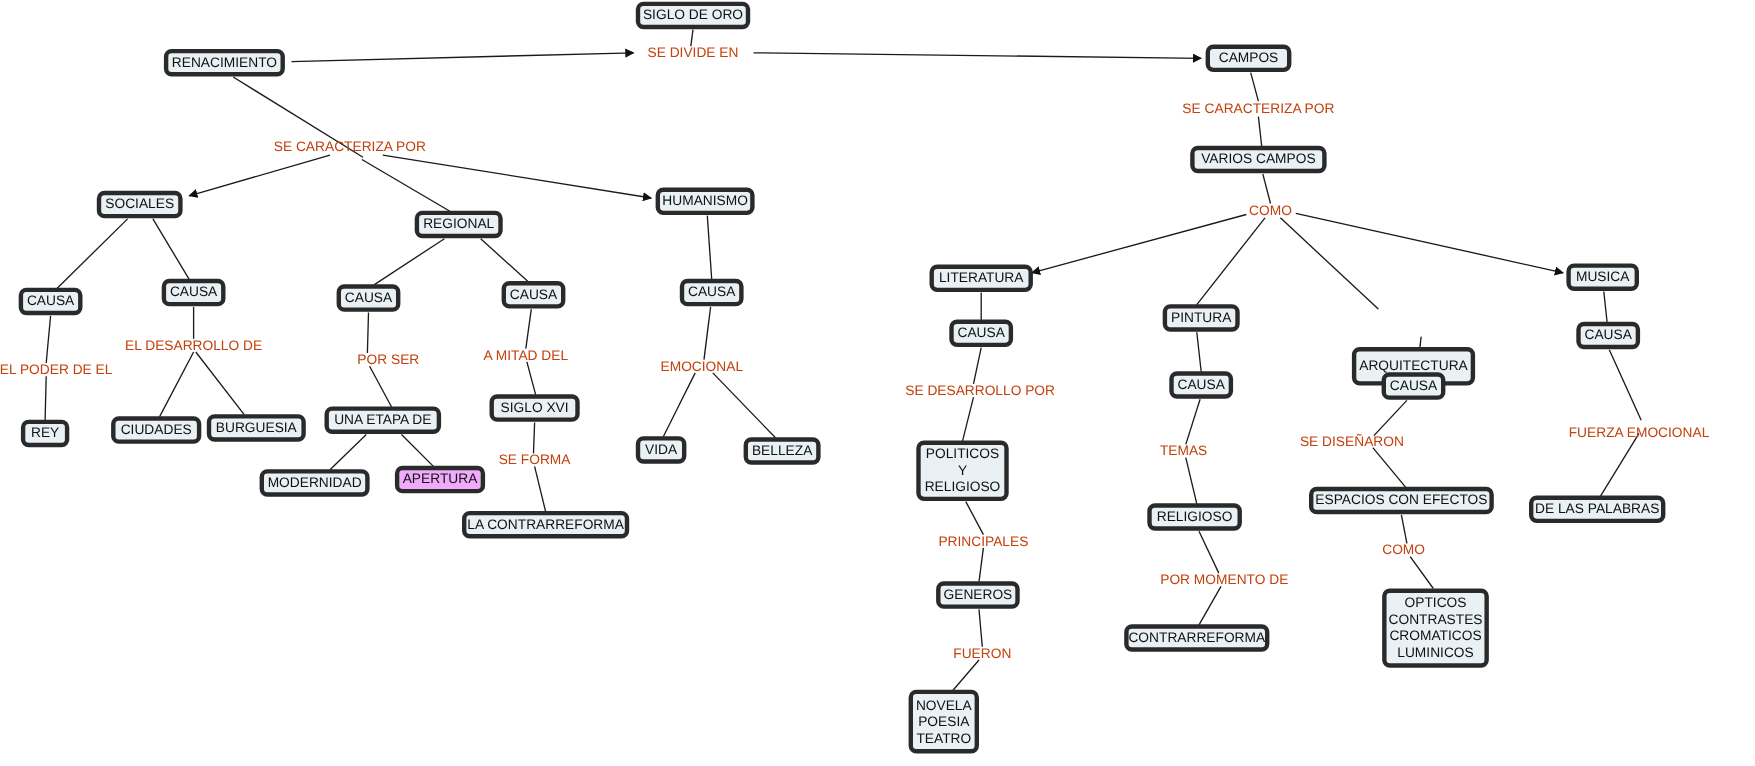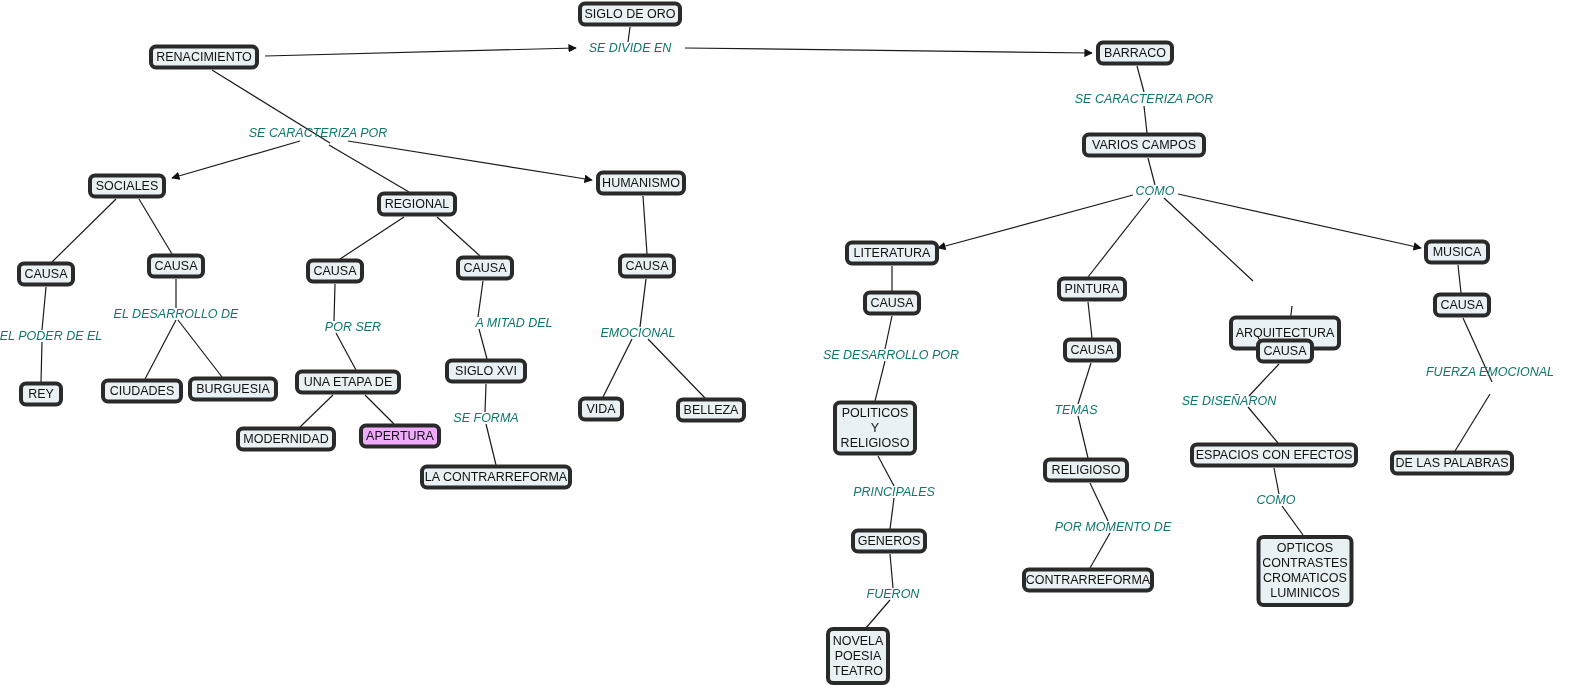--- a/index.html
+++ b/index.html
@@ -35,28 +35,27 @@
     text-align: center;
     white-space: pre;
     display: flex;
     align-items: center;
     justify-content: center;
     padding: 3px 7px;
     transform: translate(-50%, -50%);
   }
   .linklabel {
     position: absolute;
-    color: #0f766e;
+    color: #c2410c;
     font-size: 12.5px;
     line-height: 14px;
     white-space: pre;
     text-align: center;
     transform: translate(-50%, -50%);
     background: transparent;
-    font-style: italic;
   }
 </style>
 </head>
 <body>
 
 <div id="canvas">
   <svg id="edges" viewBox="0 0 1595 696" xmlns="http://www.w3.org/2000/svg">
     <defs>
       <marker id="arrowEnd" viewBox="0 0 10 10" refX="9" refY="5" markerWidth="7" markerHeight="7" orient="auto-start-reverse">
         <path d="M 0 0 L 10 5 L 0 10 z" fill="#111111"></path>
@@ -119,21 +118,21 @@
         <path d="M 1274 468 L 1279 494" fill="none" stroke="#1a1a1a" stroke-width="1.2"></path>
         <path d="M 1282 506 L 1303 535" fill="none" stroke="#1a1a1a" stroke-width="1.2"></path>
         <path d="M 1458 265 L 1461 293" fill="none" stroke="#1a1a1a" stroke-width="1.2"></path>
         <path d="M 1463 318 L 1492 382" fill="none" stroke="#1a1a1a" stroke-width="1.2"></path>
         <path d="M 1490 394 L 1455 451" fill="none" stroke="#1a1a1a" stroke-width="1.2"></path>
       </g>
   </svg>
   <div id="node-layer">
       <div class="node" style="left: 630px; top: 14px; width: 104px; height: 25px; background: rgb(233, 241, 244); border-color: rgb(42, 42, 42);">SIGLO DE ORO</div>
       <div class="node" style="left: 204px; top: 57px; width: 110px; height: 25px; background: rgb(233, 241, 244); border-color: rgb(42, 42, 42);">RENACIMIENTO</div>
-      <div class="node" style="left: 1135px; top: 53px; width: 78px; height: 25px; background: rgb(233, 241, 244); border-color: rgb(42, 42, 42);">BARRACO</div>
+      <div class="node" style="left: 1135px; top: 53px; width: 78px; height: 25px; background: rgb(233, 241, 244); border-color: rgb(42, 42, 42);">CAMPOS</div>
       <div class="node" style="left: 1144px; top: 145px; width: 124px; height: 25px; background: rgb(233, 241, 244); border-color: rgb(42, 42, 42);">VARIOS CAMPOS</div>
       <div class="node" style="left: 127px; top: 186px; width: 78px; height: 25px; background: rgb(233, 241, 244); border-color: rgb(42, 42, 42);">SOCIALES</div>
       <div class="node" style="left: 417px; top: 204px; width: 80px; height: 25px; background: rgb(233, 241, 244); border-color: rgb(42, 42, 42);">REGIONAL</div>
       <div class="node" style="left: 641px; top: 183px; width: 90px; height: 25px; background: rgb(233, 241, 244); border-color: rgb(42, 42, 42);">HUMANISMO</div>
       <div class="node" style="left: 892px; top: 253px; width: 94px; height: 25px; background: rgb(233, 241, 244); border-color: rgb(42, 42, 42);">LITERATURA</div>
       <div class="node" style="left: 1092px; top: 289px; width: 70px; height: 25px; background: rgb(233, 241, 244); border-color: rgb(42, 42, 42);">PINTURA</div>
       <div class="node" style="left: 1285px; top: 293px; width: 112px; height: 35px; background: rgb(233, 241, 244); border-color: rgb(42, 42, 42); margin-top: 40px;">ARQUITECTURA</div>
       <div class="node" style="left: 1457px; top: 252px; width: 66px; height: 25px; background: rgb(233, 241, 244); border-color: rgb(42, 42, 42);">MUSICA</div>
       <div class="node" style="left: 46px; top: 274px; width: 58px; height: 25px; background: rgb(233, 241, 244); border-color: rgb(42, 42, 42);">CAUSA</div>
       <div class="node" style="left: 176px; top: 266px; width: 58px; height: 25px; background: rgb(233, 241, 244); border-color: rgb(42, 42, 42);">CAUSA</div>
@@ -171,25 +170,25 @@
       <div class="node" style="left: 1452px; top: 463px; width: 124px; height: 25px; background: rgb(233, 241, 244); border-color: rgb(42, 42, 42);">DE LAS PALABRAS</div>
     </div>
   <div id="label-layer">
       <div class="linklabel" style="left: 630px; top: 48px;">SE DIVIDE EN</div>
       <div class="linklabel" style="left: 318px; top: 133px;">SE CARACTERIZA POR</div>
       <div class="linklabel" style="left: 1144px; top: 99px;">SE CARACTERIZA POR</div>
       <div class="linklabel" style="left: 1155px; top: 191px;">COMO</div>
       <div class="linklabel" style="left: 51px; top: 336px;">EL PODER DE EL</div>
       <div class="linklabel" style="left: 176px; top: 314px;">EL DESARROLLO DE</div>
       <div class="linklabel" style="left: 334px; top: 327px; padding-left: 38px;">POR SER</div>
-      <div class="linklabel" style="left: 478px; top: 323px; margin-left: 36px;">A MITAD DEL</div>
+      <div class="linklabel" style="left: 478px; top: 323px;">A MITAD DEL</div>
       <div class="linklabel" style="left: 486px; top: 418px;">SE FORMA</div>
       <div class="linklabel" style="left: 638px; top: 333px;">EMOCIONAL</div>
       <div class="linklabel" style="left: 891px; top: 355px;">SE DESARROLLO POR</div>
       <div class="linklabel" style="left: 894px; top: 492px;">PRINCIPALES</div>
       <div class="linklabel" style="left: 893px; top: 594px;">FUERON</div>
       <div class="linklabel" style="left: 1076px; top: 410px;">TEMAS</div>
       <div class="linklabel" style="left: 1113px; top: 527px;">POR MOMENTO DE</div>
       <div class="linklabel" style="left: 1229px; top: 401px;">SE DISEÑARON</div>
       <div class="linklabel" style="left: 1276px; top: 500px;">COMO</div>
-      <div class="linklabel" style="left: 1490px; top: 372px;">FUERZA EMOCIONAL</div>
+      <div class="linklabel" style="left: 1490px; top: 393px;">FUERZA EMOCIONAL</div>
     </div>
 </div>
 
 </body></html>

